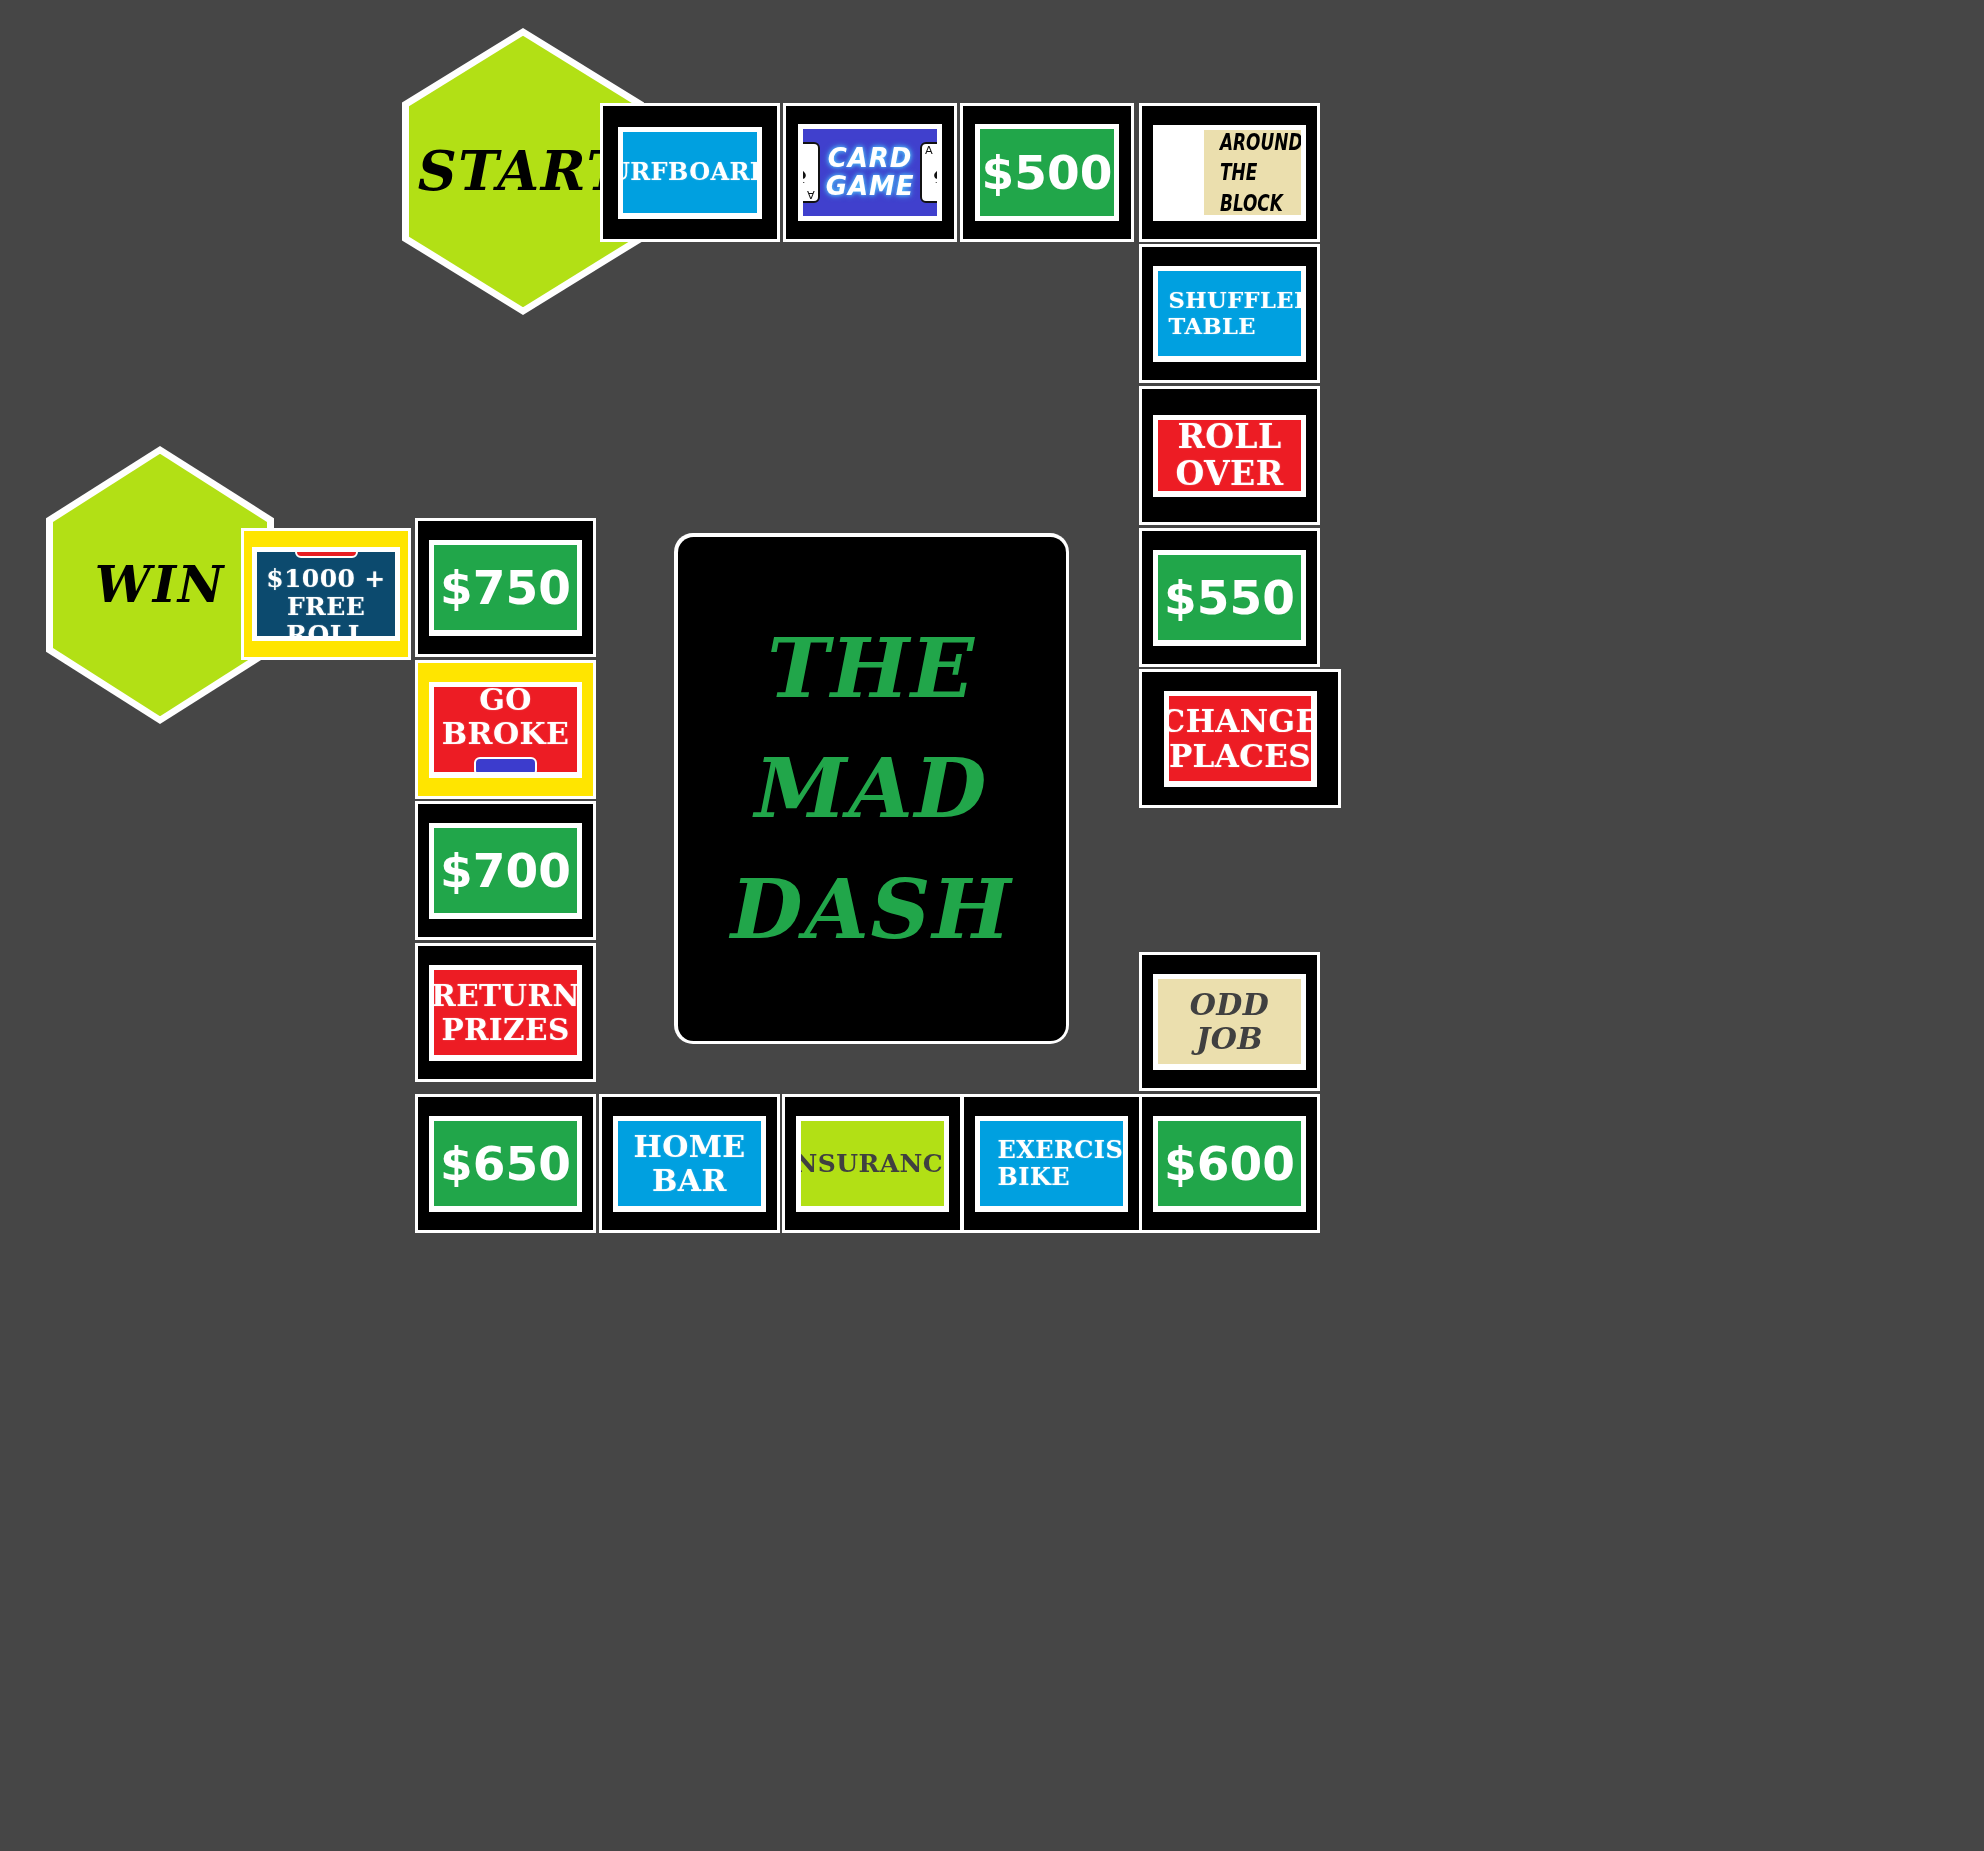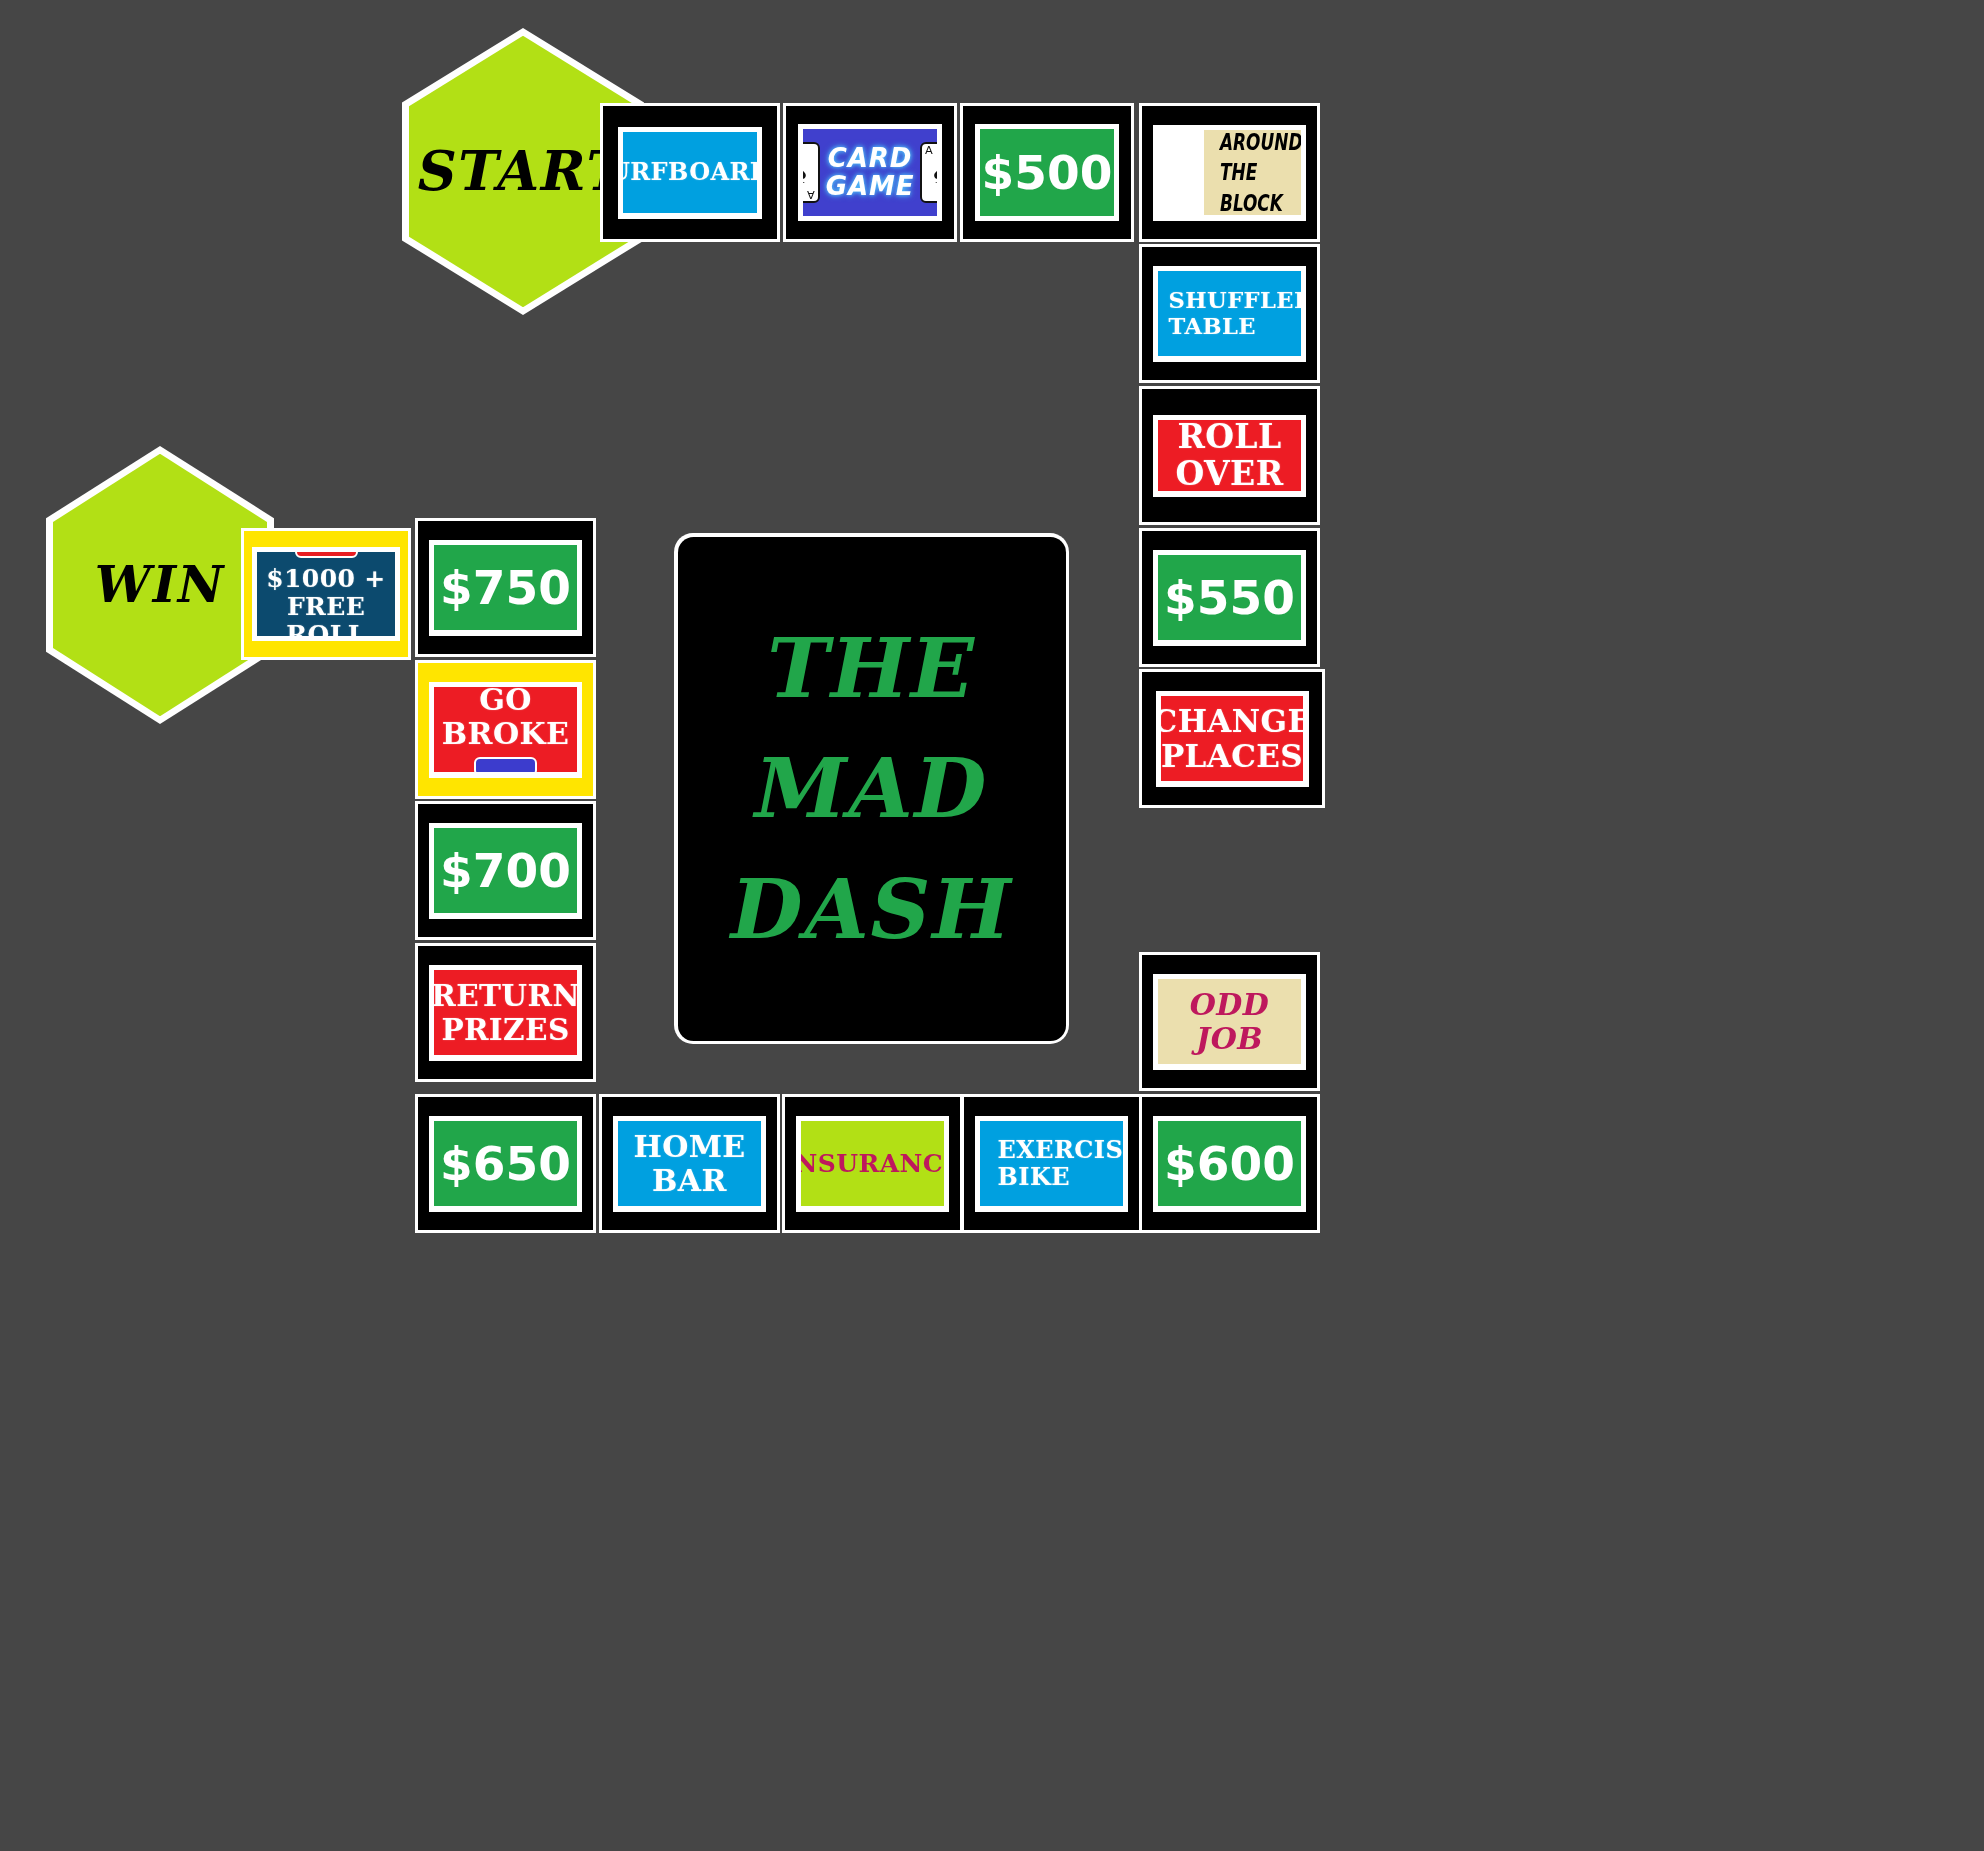--- a/index.html
+++ b/index.html
@@ -67,21 +67,21 @@
     text-shadow: 0 0 1.7px rgba(255,255,255,0.35);
   }
   .money {
     font-family: "DejaVu Sans", sans-serif;
     font-weight: bold;
     font-size: 47px;
     color: #ffffff;
     letter-spacing: 0px;
   }
   .label-white { color: #ffffff; }
-  .label-black { color: #be185d; }
+  .label-black { color: #404040; }
 
   
   .hex-wrap {
     position: absolute;
     padding-left: 27px;
   }
   .hex-outer {
     width: 100%;
     height: 100%;
     background: #ffffff;
@@ -330,21 +330,21 @@
   <div class="tile" style="left:1139px; top:528px; width:181px; height:139px;">
     <div class="tile-frame">
       <div class="tile-inner-rim" style="width:153px; height:96px;">
         <div class="tile-face" style="width:100%;height:100%;background:#21a64a;">
           <span class="money">$550</span>
         </div>
       </div>
     </div>
   </div>
 
-  <div class="tile" style="left:1139px; top:669px; width:186px; height:139px;">
+  <div class="tile" style="left:1139px; top:669px; width:202px; height:139px;">
     <div class="tile-frame">
       <div class="tile-inner-rim" style="width:153px; height:96px;">
         <div class="tile-face" style="width:100%;height:100%;background:#ed1c24;">
           <span class="tile-label label-white" style="font-size:31px;">CHANGE
 PLACES</span>
         </div>
       </div>
     </div>
   </div>
 

